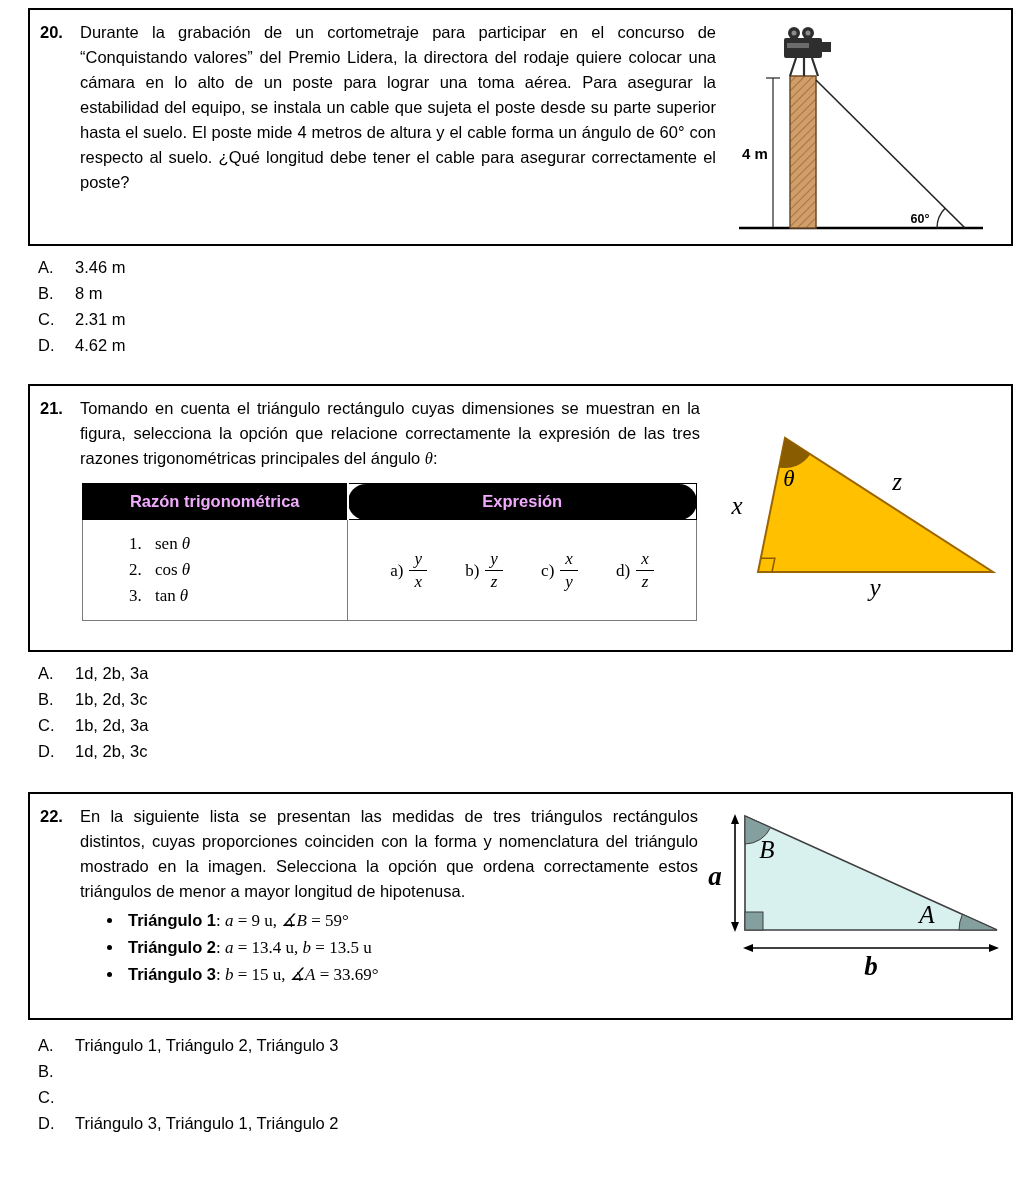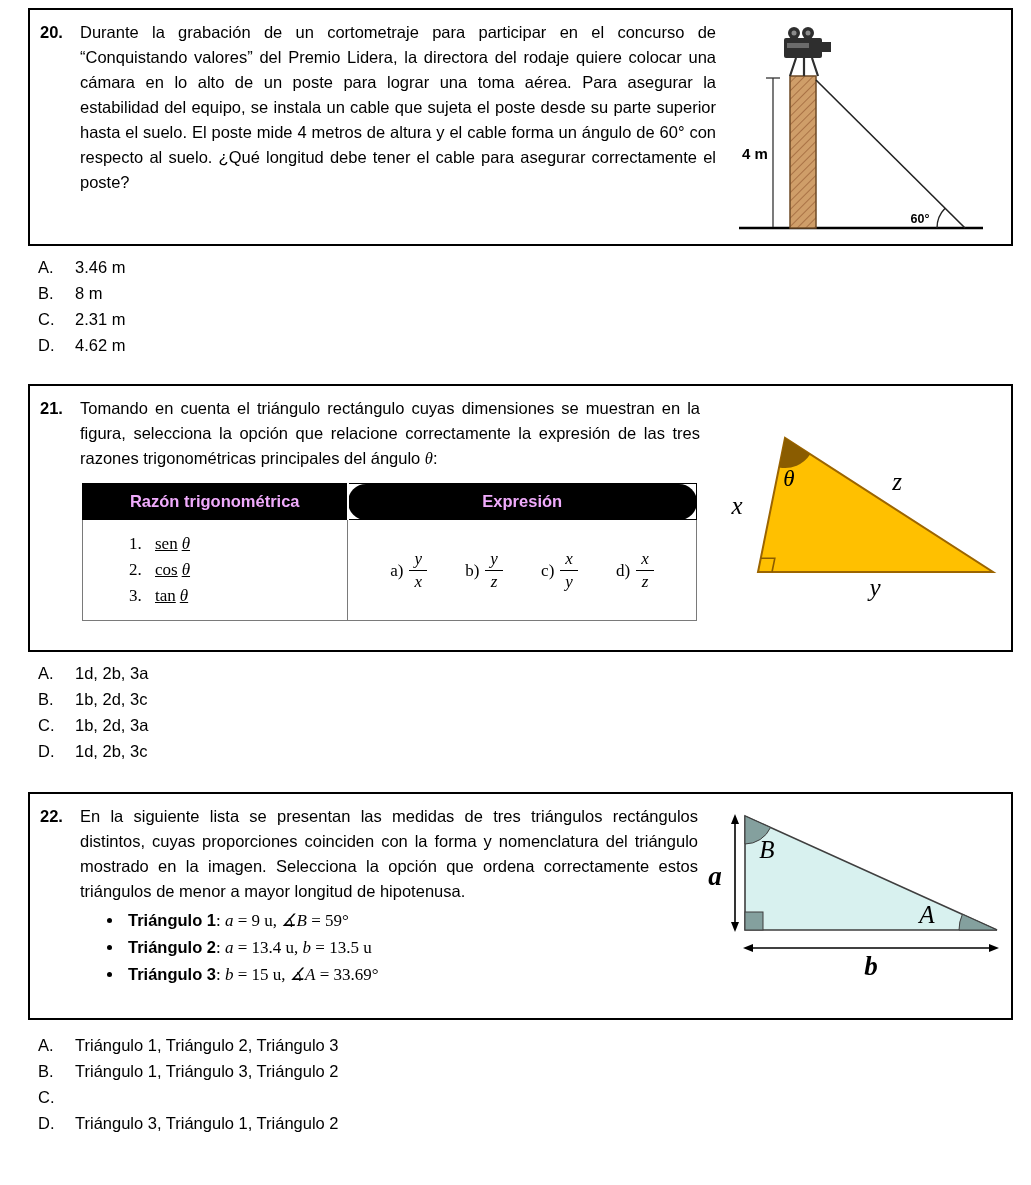--- a/index.html
+++ b/index.html
@@ -46,21 +46,21 @@
   
   .trig-table { border-collapse:collapse; margin:12px 0 0 2px; }
   .trig-table th {
     background:#000; color:#f0abfc;
     font-size:16.5px; font-weight:bold;
     padding:5px 10px; text-align:center;
     border:1px solid #000;
   }
   .trig-table th + th { border-left:2px solid #fff;border-radius:18px; }
   .trig-table td { border:1px solid #7a7a7a; vertical-align:middle; background:#fff; }
-  td.ratios-cell { width:265px; padding:11px 16px 11px 46px;text-decoration:underline; }
+  td.ratios-cell { width:265px; padding:11px 16px 11px 46px; }
   td.exprs-cell  { width:349px; padding:6px 4px; }
   .ratio-row { font-family:"Liberation Serif", serif; font-size:17px; line-height:26px; }
   .ratio-index { display:inline-block; min-width:26px; }
   .ratio-func { }
   .ratio-angle { font-style:italic; margin-left:4px; }
   .exprs-flex { display:flex; justify-content:space-evenly; align-items:center; }
   .expr { display:flex; align-items:center; }
   .expr-label { font-family:"Liberation Serif", serif; font-size:17px; margin-right:6px; }
   .frac { display:inline-block; text-align:center; font-family:"Liberation Serif", serif; font-style:italic; font-size:17px; line-height:1.15; vertical-align:middle; }
   .frac .num { display:block; border-bottom:1.4px solid #000; padding:0 5px 1px; }
@@ -264,21 +264,20 @@
         </svg>
       </figure>
     </div>
     <div class="options" id="q22-options">
       <div class="option">
           <span class="letter">A.</span>
           <span class="opt-text">Triángulo 1, Triángulo 2, Triángulo 3</span>
         </div>
       <div class="option">
           <span class="letter">B.</span>
-          <span class="opt-text">Triángulo 1, Triángulo 3, Triángulo 2</span>
         </div>
       <div class="option">
           <span class="letter">C.</span>
         </div>
       <div class="option">
           <span class="letter">D.</span>
           <span class="opt-text">Triángulo 3, Triángulo 1, Triángulo 2</span>
         </div>
     </div>
   </section>

